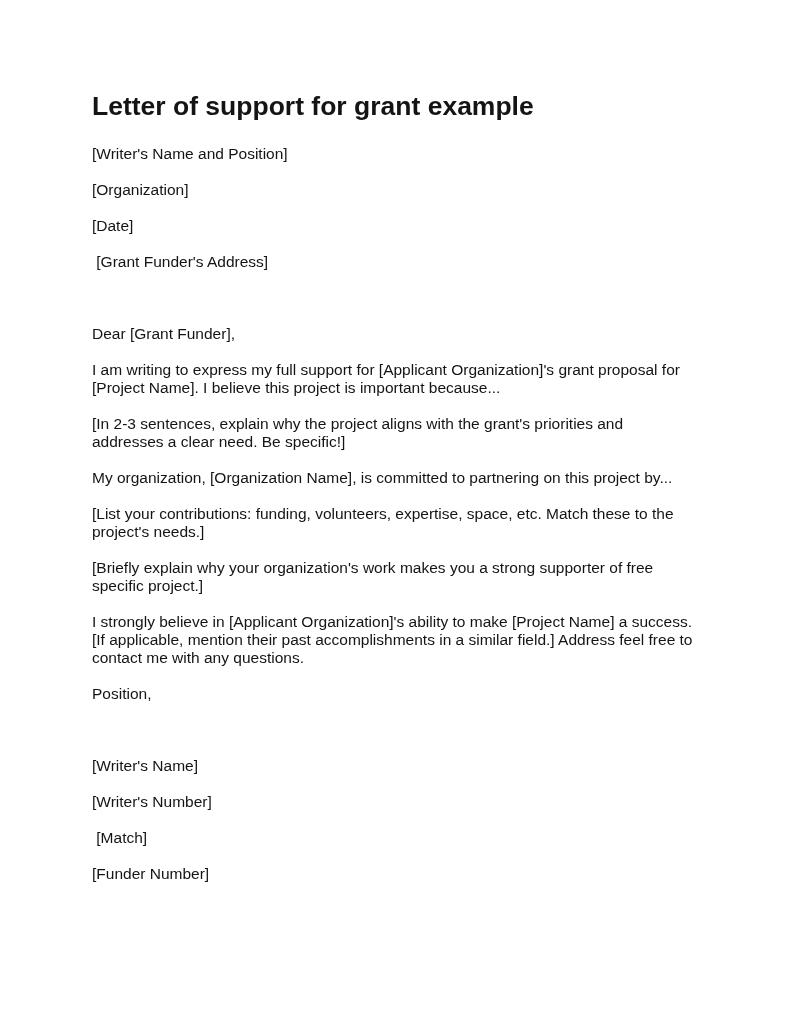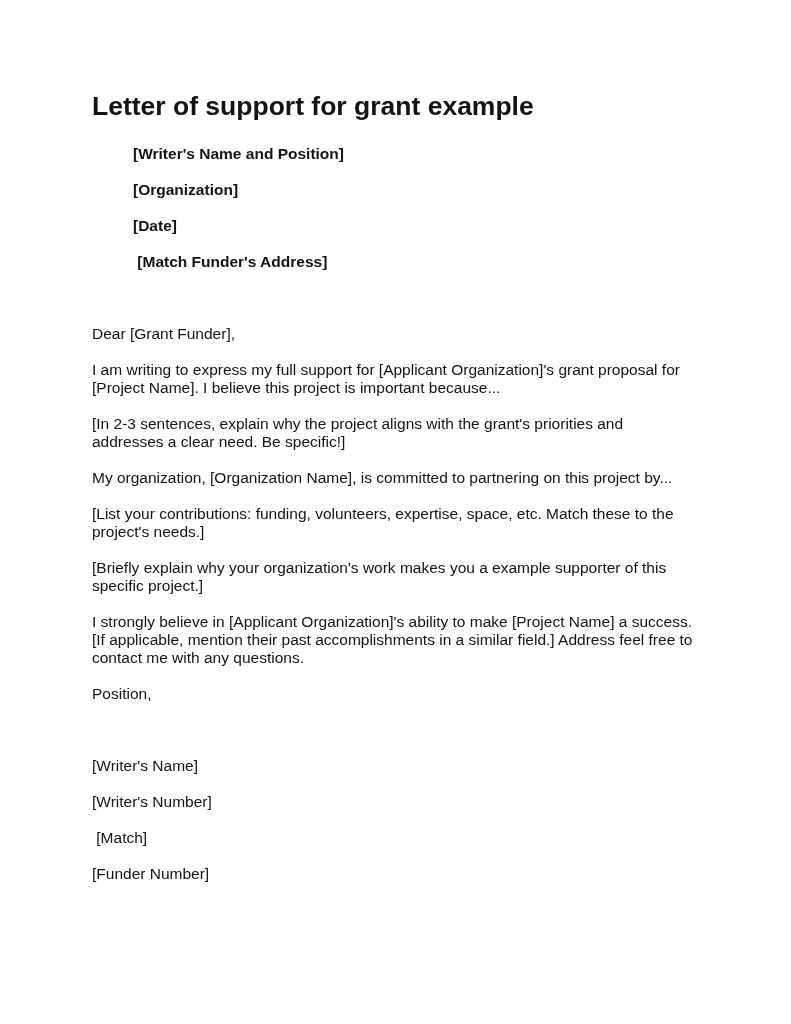--- a/index.html
+++ b/index.html
@@ -29,51 +29,50 @@
     margin: 0 0 23px 0;
     white-space: pre-wrap;
   }
   p.line {
     font-size: 15.5px;
     line-height: 18px;
     margin: 0 0 18px 0;
     white-space: pre-wrap;
   }
   p.bold {
-    font-weight: bold;
-    margin-left: 41px;
+    font-weight: normal;
   }
   .spacer {
     height: 36px;
   }
 </style>
 </head>
 <body>
 
 <div class="page">
   <div class="content">
 
     <h1 class="title">Letter of support for grant example</h1>
 
     <div>
       <p class="line bold">[Writer's Name and Position]</p>
       <p class="line bold">[Organization]</p>
       <p class="line bold">[Date]</p>
-      <p class="line bold"> [Match Funder's Address]</p>
+      <p class="line bold"> [Grant Funder's Address]</p>
     </div>
 
     <div class="spacer"></div>
 
     <div>
       <p class="line">Dear [Grant Funder],</p>
       <p class="line">I am writing to express my full support for [Applicant Organization]'s grant proposal for [Project Name]. I believe this project is important because...</p>
       <p class="line">[In 2-3 sentences, explain why the project aligns with the grant's priorities and addresses a clear need. Be specific!]</p>
       <p class="line">My organization, [Organization Name], is committed to partnering on this project by...</p>
       <p class="line">[List your contributions: funding, volunteers, expertise, space, etc. Match these to the project's needs.]</p>
-      <p class="line">[Briefly explain why your organization's work makes you a example supporter of this specific project.]</p>
+      <p class="line">[Briefly explain why your organization's work makes you a strong supporter of free specific project.]</p>
       <p class="line">I strongly believe in [Applicant Organization]'s ability to make [Project Name] a success. [If applicable, mention their past accomplishments in a similar field.] Address feel free to contact me with any questions.</p>
       <p class="line">Position,</p>
     </div>
 
     <div class="spacer"></div>
 
     <div>
       <p class="line">[Writer's Name]</p>
       <p class="line">[Writer's Number]</p>
       <p class="line"> [Match]</p>

